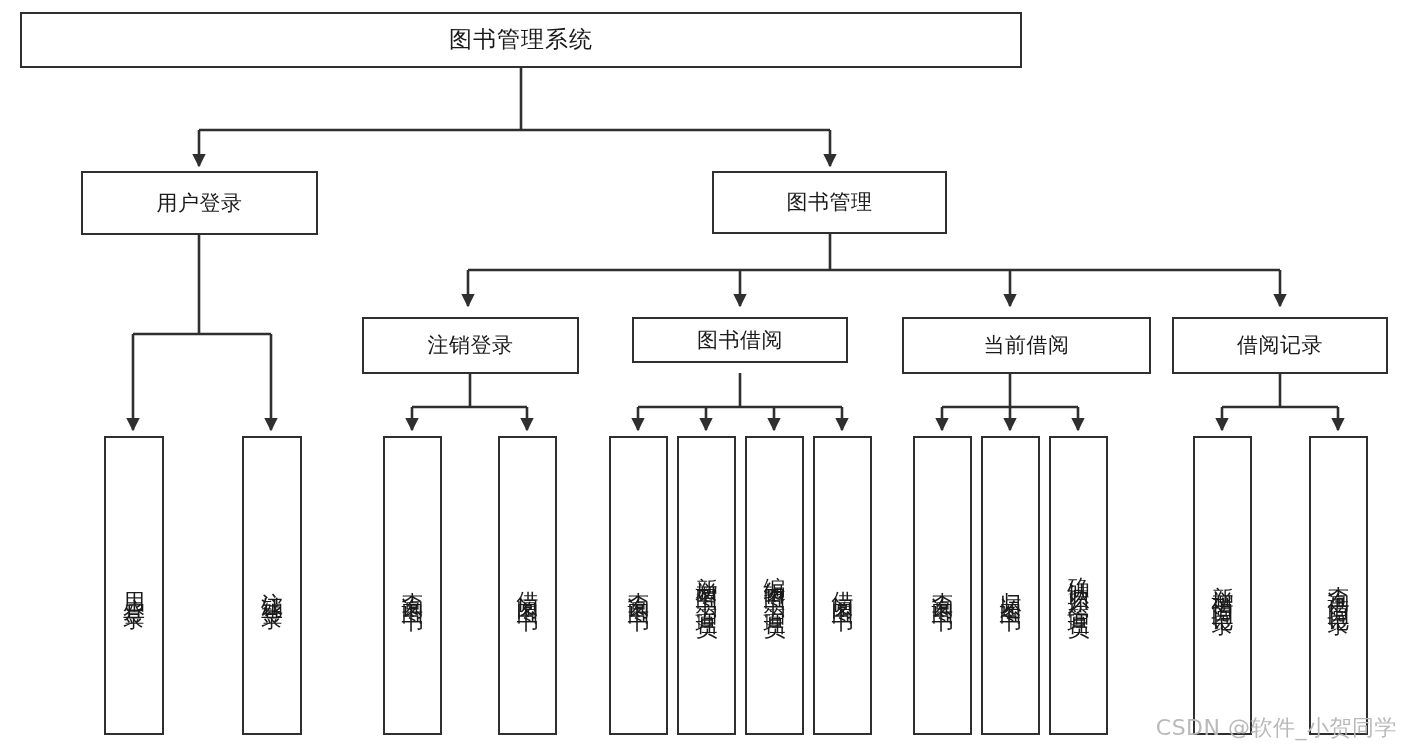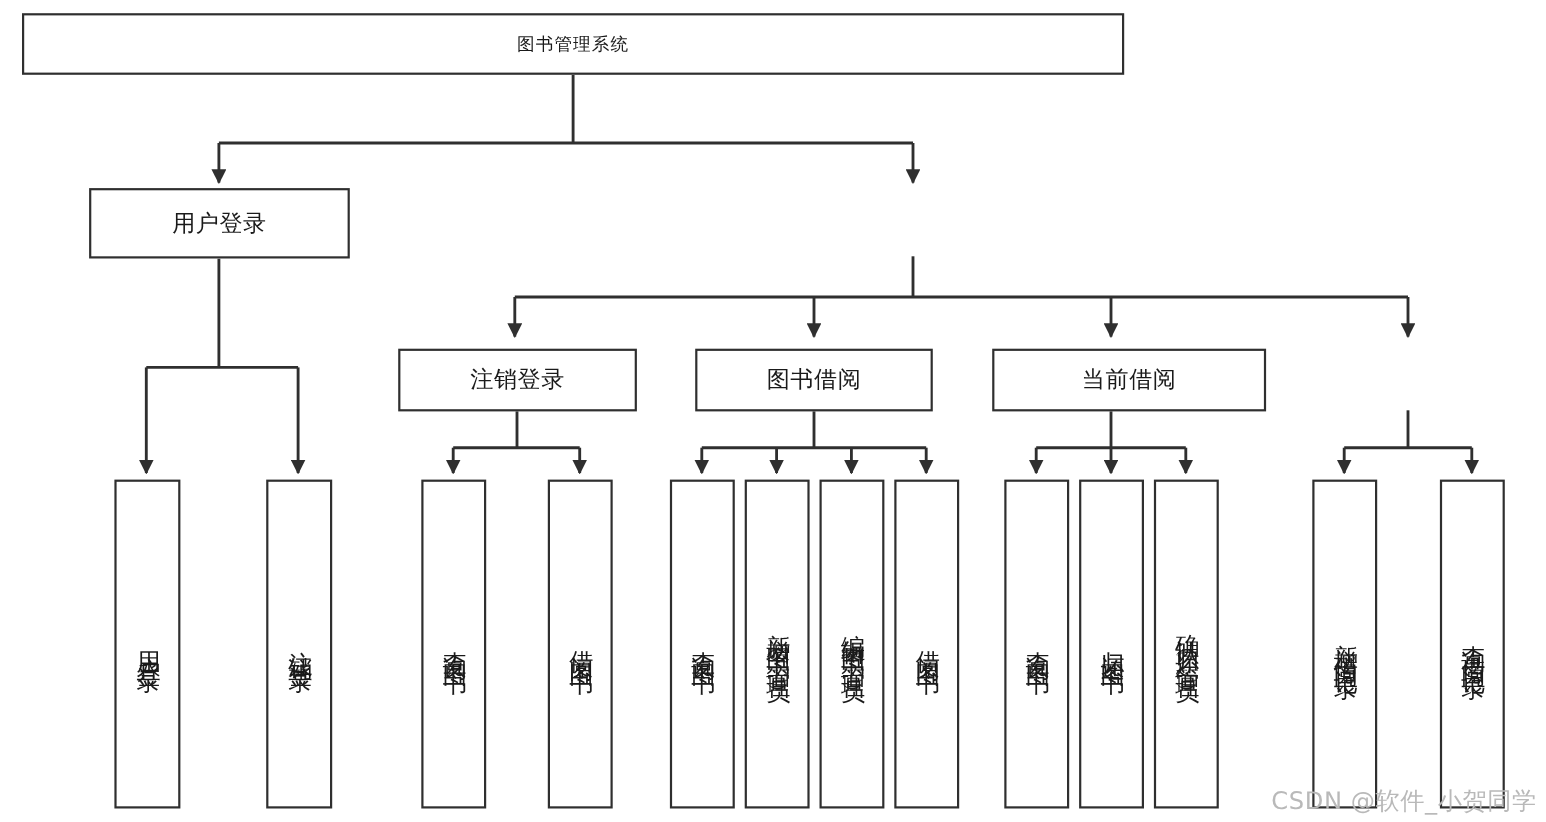--- a/index.html
+++ b/index.html
@@ -45,21 +45,21 @@
     line-height: 1.18;
     text-align: center;
     white-space: nowrap;
   }
   
   .node.horiz .node-label {
     font-size: 21px;
     letter-spacing: 0.5px;
   }
   .node.root .node-label {
-    font-size: 16px;
+    font-size: 23px;
     letter-spacing: 1px;
   }
   
   .node.vert {
     align-items: center;
     justify-content: center;
   }
   .node.vert .node-label {
     writing-mode: vertical-rl;
     text-orientation: upright;
@@ -137,33 +137,39 @@
   </svg>
 
   <div class="node horiz root" style="left:20px; top:12px; width:1002px; height:56px;">
     <span class="node-label">图书管理系统</span>
   </div>
 
   <div class="node horiz" style="left:81px; top:171px; width:237px; height:64px;">
     <span class="node-label">用户登录</span>
   </div>
 
+  <div class="node horiz" style="left:712px; top:171px; width:235px; height:63px;">
+    <span class="node-label">图书管理</span>
+  </div>
 
   <div class="node horiz" style="left:362px; top:317px; width:217px; height:57px;">
     <span class="node-label">注销登录</span>
   </div>
 
-  <div class="node horiz" style="left:632px; top:317px; width:216px; height:57px;">
+  <div class="node horiz" style="left:632px; top:317px; width:216px; height:46px;">
     <span class="node-label">图书借阅</span>
   </div>
 
   <div class="node horiz" style="left:902px; top:317px; width:249px; height:57px;">
     <span class="node-label">当前借阅</span>
   </div>
 
+  <div class="node horiz" style="left:1172px; top:317px; width:216px; height:57px;">
+    <span class="node-label">借阅记录</span>
+  </div>
 
   <div class="node vert" style="left:104px; top:436px; width:60px; height:299px;">
     <span class="node-label" style="font-size: 22px; letter-spacing: 6px;">用户登录</span>
   </div>
 
   <div class="node vert" style="left:242px; top:436px; width:60px; height:299px;">
     <span class="node-label" style="font-size: 22px; letter-spacing: 6px;">注销登录</span>
   </div>
 
   <div class="node vert" style="left:383px; top:436px; width:59px; height:299px;">

